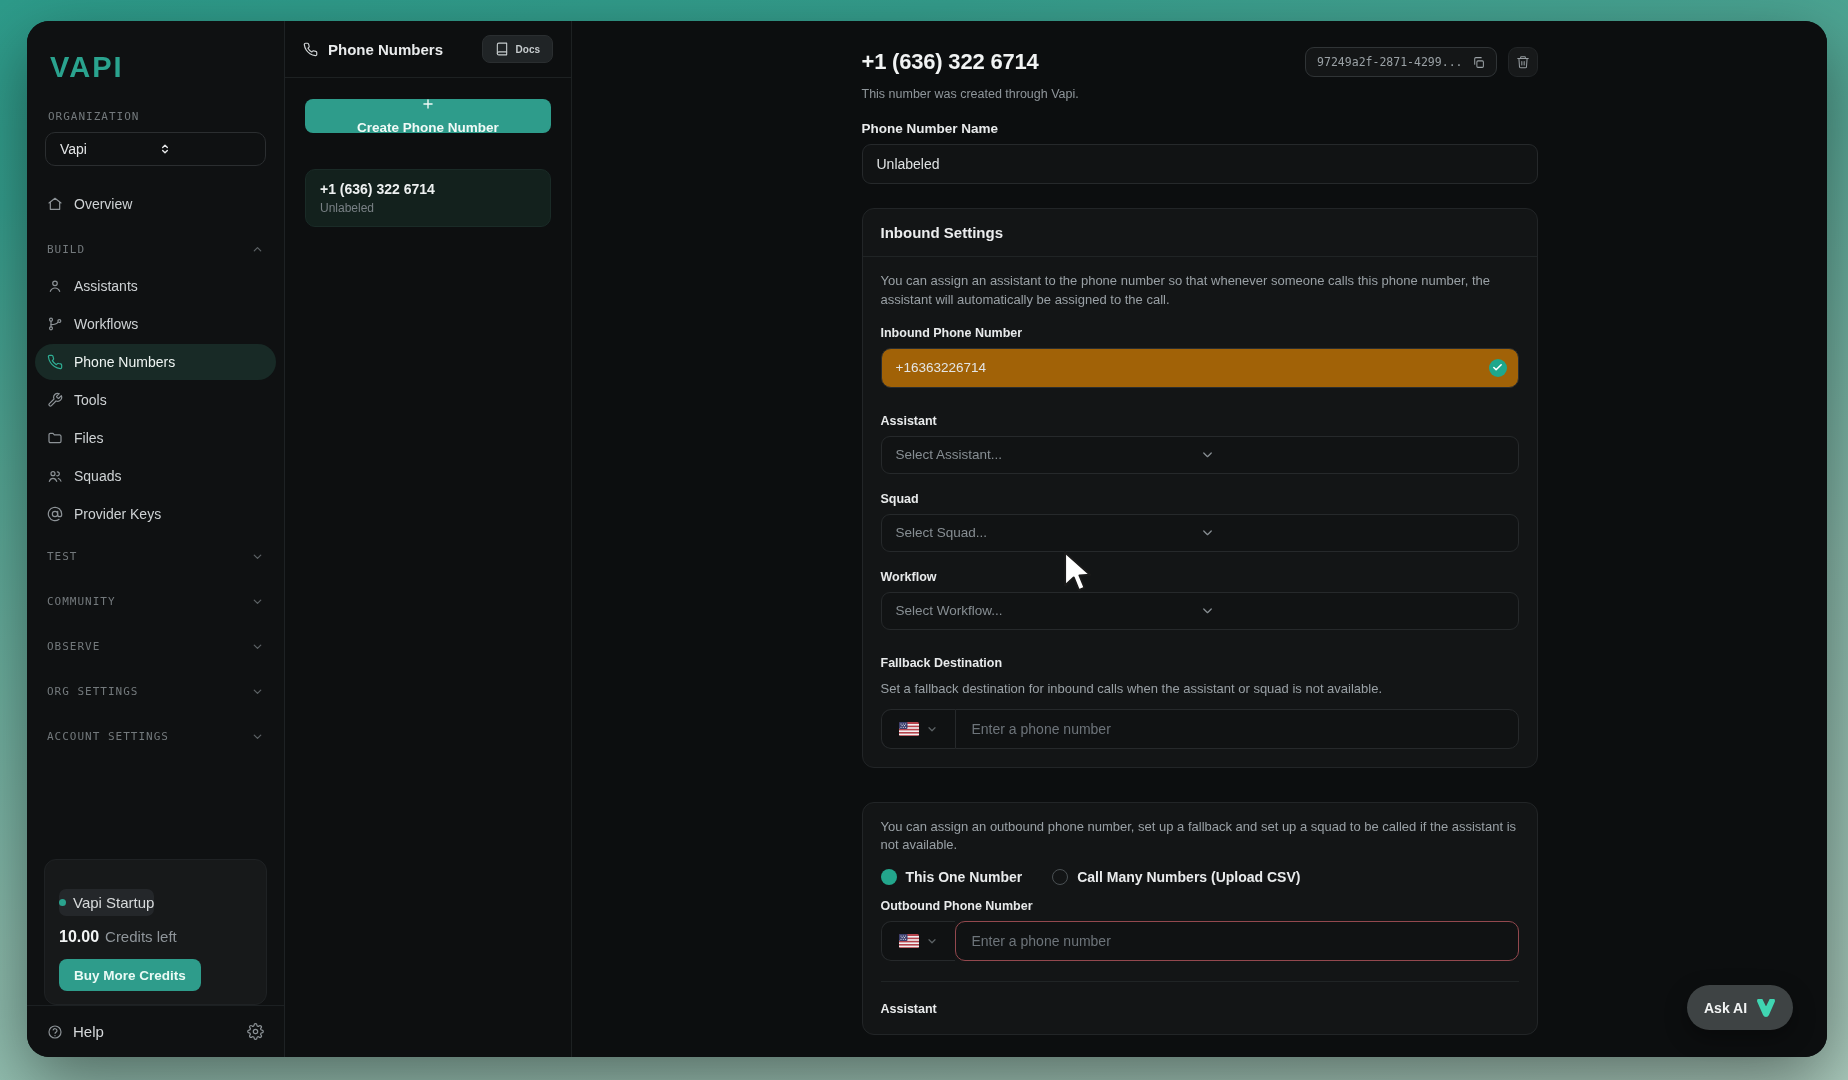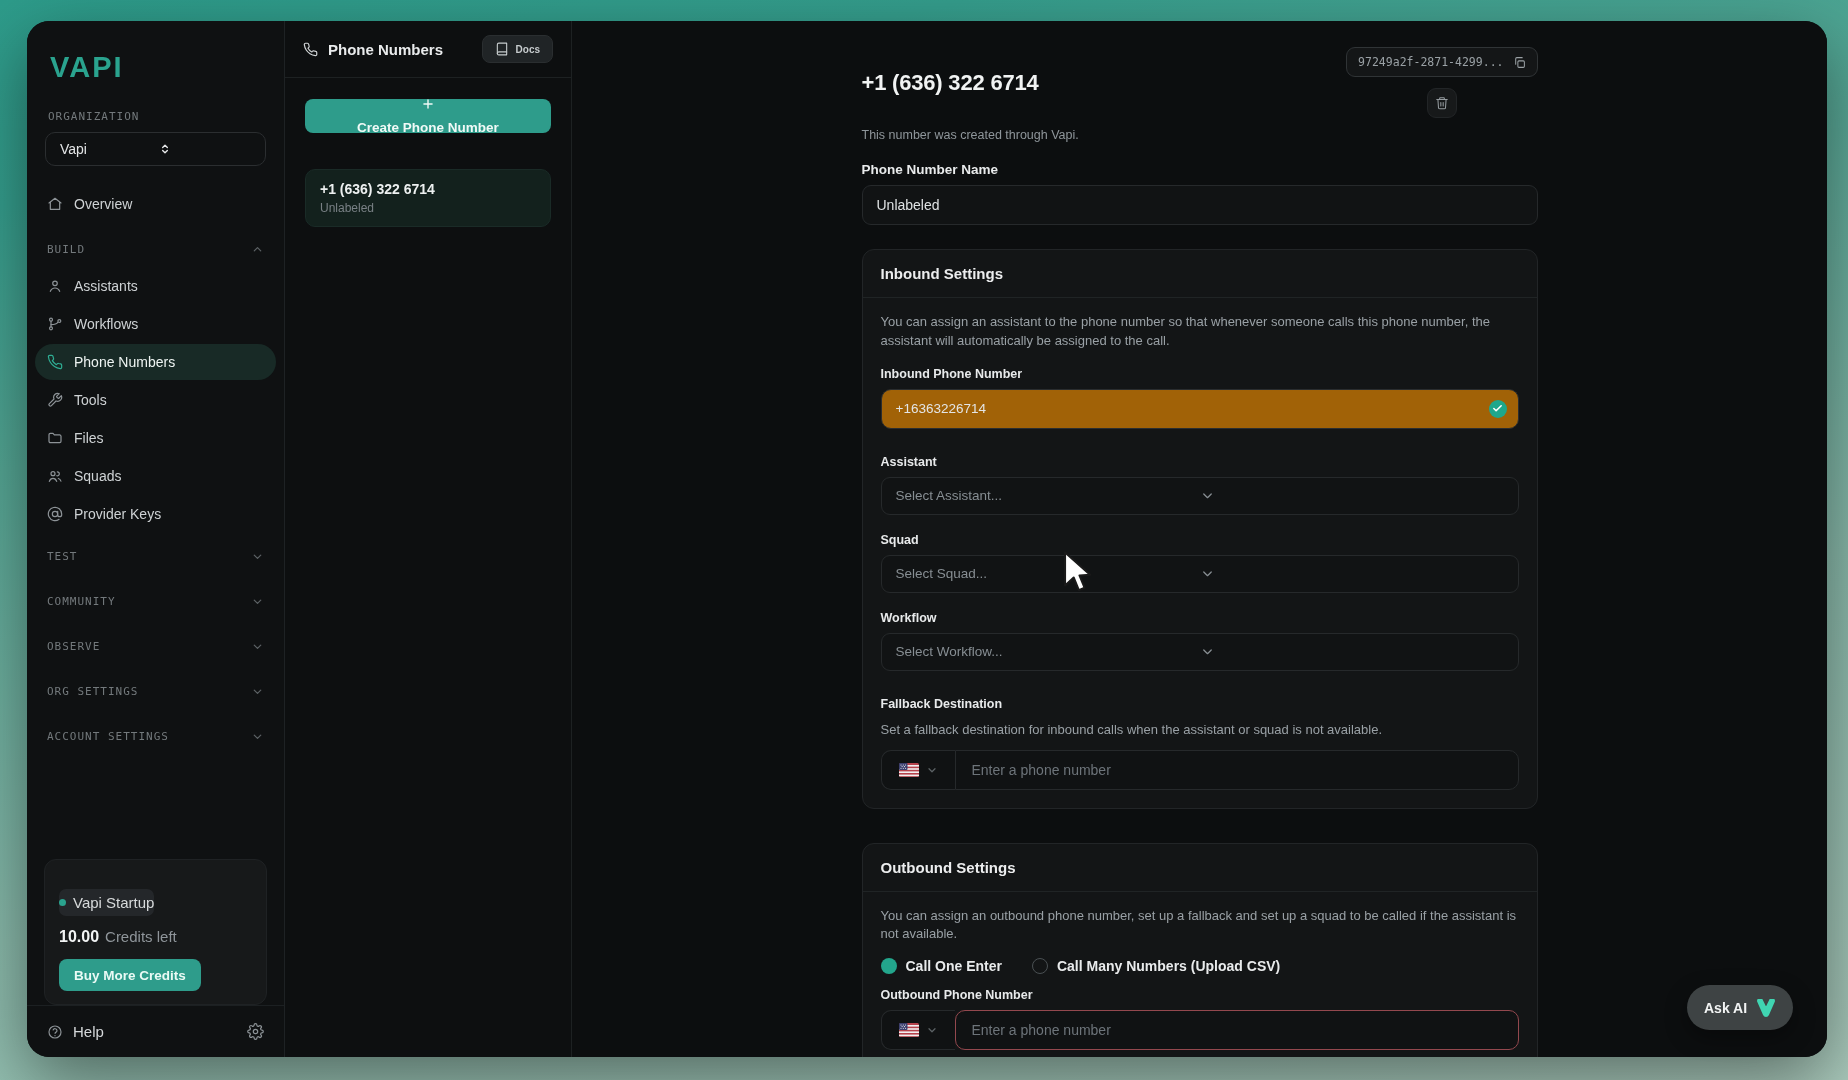--- a/index.html
+++ b/index.html
@@ -64,21 +64,21 @@
                 cursor:pointer; font-family:"Liberation Sans", sans-serif;flex-direction:column; }
   .num-item { margin-top:36px; background:#13211d; border:1px solid #1a2b27; border-radius:10px; padding:11px 14px; cursor:pointer; }
   .num-item .num { font-size:14px; font-weight:700; color:#edf0f0; }
   .num-item .sub { margin-top:4px; font-size:12px; color:#798085; }
 
   
   .main { flex:1; background:#0c0e0f; position:relative; overflow:hidden; }
   .content { width:676px; margin:0 auto; padding-top:26px; }
   .title-row { display:flex; align-items:center; }
   .page-title { font-size:22px; font-weight:700; color:#f1f3f3; letter-spacing:-.2px; }
-  .title-right { margin-left:auto; display:flex; align-items:center; gap:11px;flex-direction:column; }
+  .title-right { margin-left:auto; display:flex; align-items:center; gap:11px; }
   .id-chip { height:30px; display:flex; align-items:center; gap:9px; padding:0 11px; background:#141617;
              border:1px solid #303436; border-radius:9px; font-family:"DejaVu Sans Mono", monospace;
              font-size:11.5px; color:#9aa1a5; cursor:pointer; }
   .trash-btn { width:30px; height:30px; border-radius:9px; background:#17191a; border:1px solid #222527;
                display:flex; align-items:center; justify-content:center; color:#969ca0; cursor:pointer; }
   .subtitle { margin-top:10px; font-size:12.5px; color:#8f969b; }
   .fld-label { margin-top:20px; font-size:13.5px; font-weight:700; color:#e9ebec; }
   .text-input { margin-top:8px; width:100%; height:40px; background:#111314; border:1px solid #26292b;
                 border-radius:9px; padding:0 14px; font-size:14px; color:#dfe2e3;
                 font-family:"Liberation Sans", sans-serif; outline:none; }
@@ -438,28 +438,27 @@
                   </svg>
                 </span>
             </div>
             <div class="pg-input">Enter a phone number</div>
           </div>
         </div>
       </div>
 
       
       <div class="card" style="margin-top:34px">
-        <div class="card-h">Outbound Settings</div>
         <div class="card-b">
           <div class="desc" style="max-width:640px">You can assign an outbound phone number, set up a fallback and set up a squad to be called if the assistant is not available.</div>
 
           <div class="radio-row">
             <div class="radio-opt">
               <span class="rdo on"></span>
-              <span class="rlbl">Call One Enter</span>
+              <span class="rlbl">This One Number</span>
             </div>
             <div class="radio-opt">
               <span class="rdo off"></span>
               <span class="rlbl">Call Many Numbers (Upload CSV)</span>
             </div>
           </div>
 
           <div class="lbl mt14">Outbound Phone Number</div>
           <div class="phone-group mt8">
             <div class="flag-seg">

